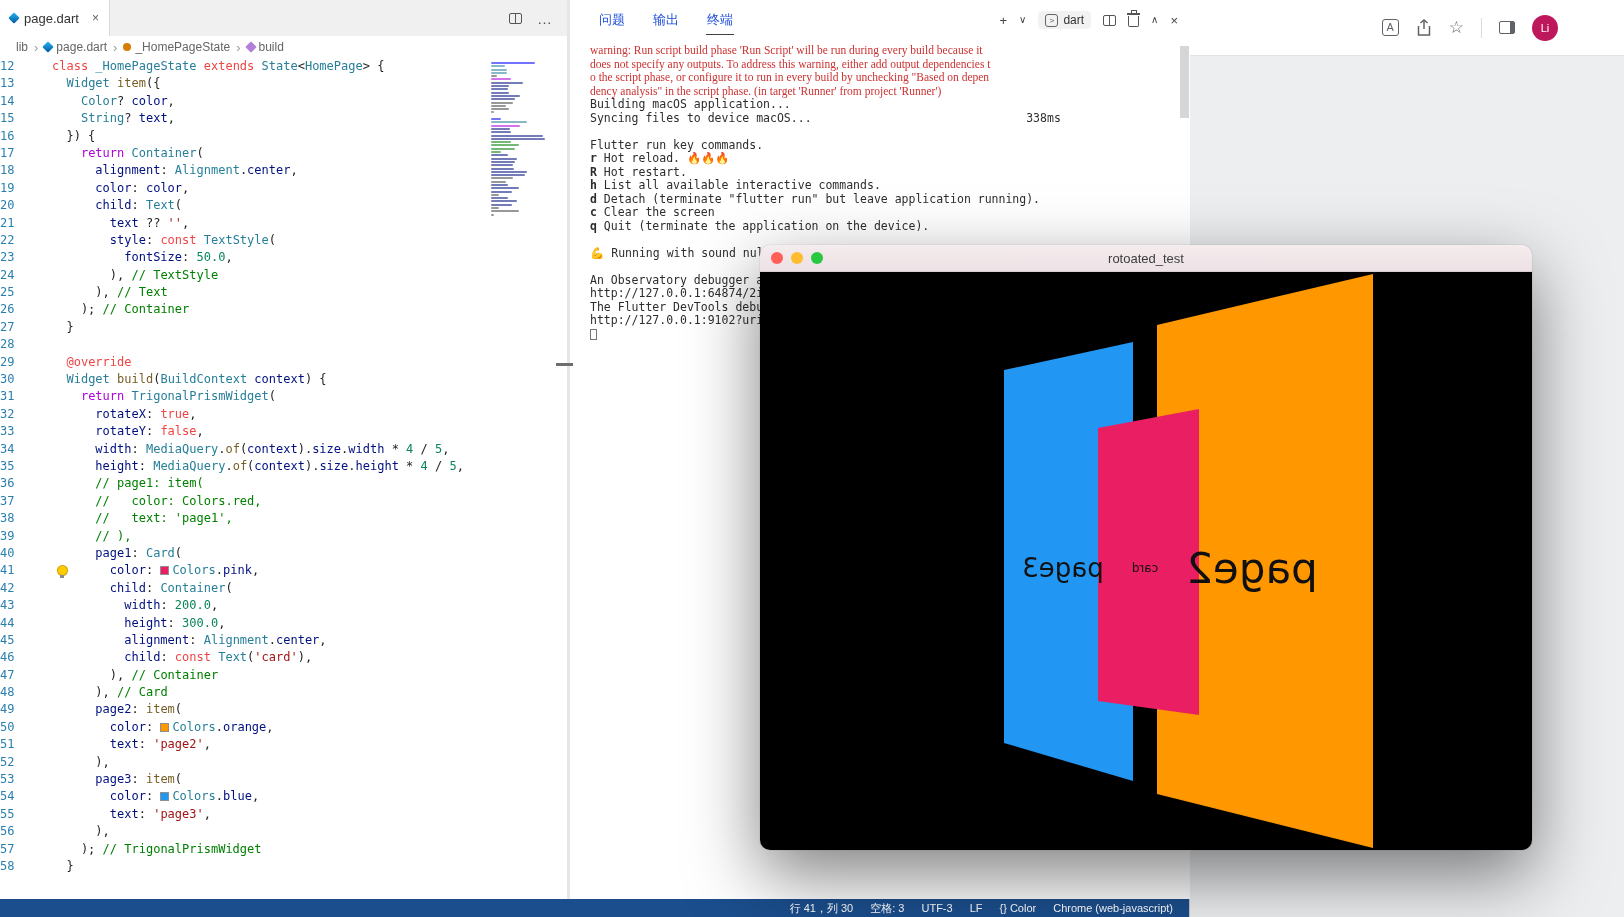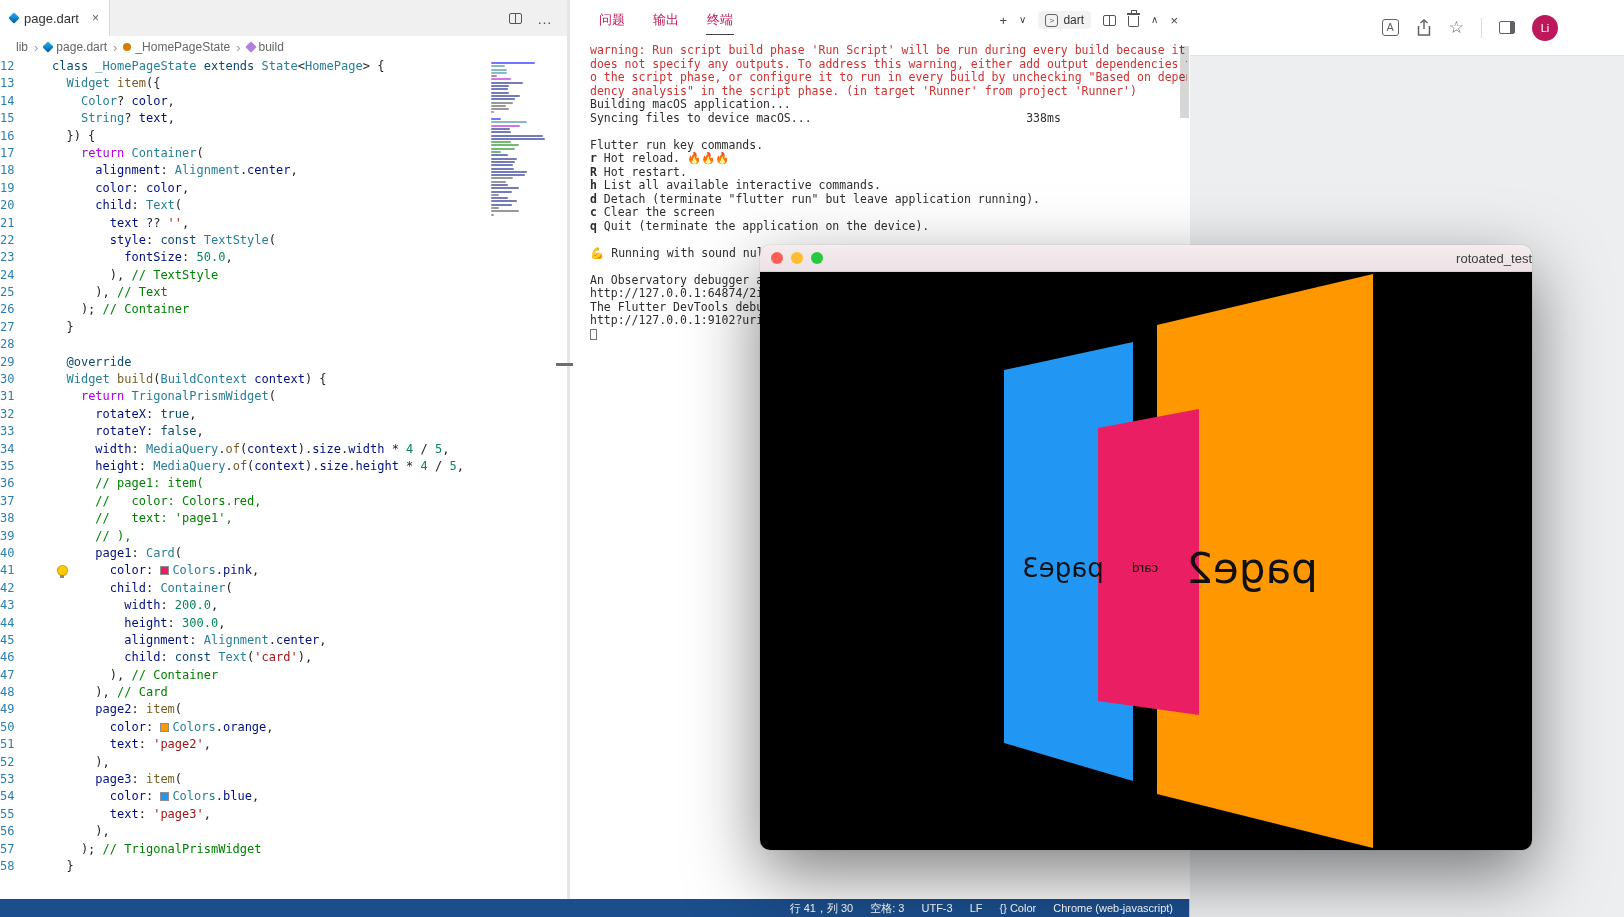--- a/index.html
+++ b/index.html
@@ -32,21 +32,21 @@
   .ic-dart{transform:rotate(45deg);border-radius:1px;background:linear-gradient(135deg,#29b6f6,#01579b);}
   .ic-class{border-radius:50%;background:#d67e00;}
   .ic-method{transform:rotate(45deg);background:#b180d7;border-radius:1px;}
 
   .code{position:absolute;left:0;top:58px;right:0;bottom:0;
         font-family:"DejaVu Sans Mono",monospace;font-size:12px;line-height:17.4px;
         white-space:pre;overflow:hidden;}
   .cl{position:relative;height:17.4px;display:flex;}
   .ln{width:34px;flex:none;text-align:left;color:#0369a1;opacity:.85;}
   .lc{padding-left:18px;}
-  .tk-k{color:#0c4a6e;}      
+  .tk-k{color:#ef4444;}      
   .tk-r{color:#af00db;}      
   .tk-t{color:#267f99;}      
   .tk-f{color:#795e26;}      
   .tk-v{color:#001080;}      
   .tk-s{color:#a31515;}      
   .tk-n{color:#098658;}      
   .tk-c{color:#008000;}      
   .tk-p{color:#1e1e1e;}      
   .swatch{display:inline-block;width:9px;height:9px;border:1px solid #8f8f8f;
           margin:0 3px -1px 0;box-sizing:border-box;}
@@ -57,42 +57,42 @@
   .minimap{position:absolute;top:58px;left:486px;right:0;bottom:0;background:#fff;
            padding-top:4px;z-index:2;}
   .mbar{height:2px;margin:0 0 1.3px 5px;opacity:.55;border-radius:1px;}
 
   .sash{position:absolute;left:567px;top:0;width:3px;bottom:18px;background:#e6e6e6;z-index:3;}
   .sash-handle{position:absolute;left:556px;top:363px;width:17px;height:3px;background:#6d6d6d;z-index:4;}
 
   
   .panel{position:absolute;left:570px;top:0;width:620px;bottom:18px;background:#fff;overflow:hidden;}
   .panel-header{height:40px;display:flex;align-items:center;padding:0 12px 0 28px;}
-  .ptab{font-size:13px;color:#be185d;margin-right:26px;padding:5px 1px;border-bottom:1.5px solid transparent;}
+  .ptab{font-size:13px;color:#1d4ed8;margin-right:26px;padding:5px 1px;border-bottom:1.5px solid transparent;}
   .ptab.active{border-bottom-color:#424242;}
   .panel-actions{margin-left:auto;display:flex;align-items:center;gap:12px;color:#424242;}
   .pa-glyph{font-size:13px;line-height:1;color:#424242;}
   .pa-small{font-size:10px;}
   .term-chip{display:flex;align-items:center;gap:5px;font-size:12px;color:#333;
              padding:2px 7px;border-radius:4px;background:#f2f2f2;}
   .term-ic{width:13px;height:13px;border:1px solid #666;border-radius:3px;font-size:8px;
            line-height:11px;text-align:center;color:#555;box-sizing:border-box;}
   .icon-split{width:13px;height:11px;border:1px solid #555;border-radius:2px;position:relative;box-sizing:border-box;}
   .icon-split::after{content:"";position:absolute;left:5px;top:0;bottom:0;width:1px;background:#555;}
   .icon-trash{width:11px;height:11px;border:1px solid #555;border-top:none;border-radius:0 0 2px 2px;
               position:relative;margin-top:3px;box-sizing:border-box;}
   .icon-trash::before{content:"";position:absolute;left:-2px;top:-3px;width:13px;height:1.5px;background:#555;}
   .icon-trash::after{content:"";position:absolute;left:2px;top:-6px;width:4px;height:2px;
                      border:1px solid #555;border-bottom:none;}
 
   .terminal{position:absolute;left:6px;right:3px;top:44px;bottom:4px;
             font-family:"DejaVu Sans Mono",monospace;font-size:11.5px;line-height:13.5px;
             white-space:pre;overflow:hidden;padding-left:14px;}
   .tl{position:relative;height:13.5px;overflow:hidden;}
-  .tt-red{color:#cd3131;}
+  .tt-red{color:#cd3131;font-family:Liberation Serif, serif;}
   .tt-p{color:#2d2d2d;}
   .tt-b{color:#2d2d2d;font-weight:bold;}
   .cursorbox{display:inline-block;width:7px;height:11px;border:1px solid #777;
              vertical-align:-2px;box-sizing:border-box;}
   .term-scrollbar{position:absolute;right:1px;top:46px;width:9px;height:72px;background:rgba(0,0,0,.16);}
 
   
   .statusbar{position:absolute;left:0;right:0;bottom:0;height:18px;background:#1b4e8d;color:#fff;
              display:flex;align-items:center;}
   .sitems{margin-left:auto;display:flex;align-items:center;gap:17px;padding-right:16px;
@@ -109,21 +109,21 @@
   .tb-sep{width:1px;height:20px;background:#dadce0;}
   .icon-sidepanel{width:16px;height:13px;border:1.5px solid #5f6368;border-radius:2px;position:relative;box-sizing:border-box;}
   .icon-sidepanel::after{content:"";position:absolute;right:0;top:0;bottom:0;width:4px;background:#5f6368;}
   .avatar{width:26px;height:26px;border-radius:50%;background:#be185d;color:#fff;font-size:11px;
           display:flex;align-items:center;justify-content:center;}
 
   
   .app-window{position:absolute;left:760px;top:245px;width:772px;border-radius:10px;overflow:hidden;
               box-shadow:0 25px 70px rgba(0,0,0,.5),0 0 1px rgba(0,0,0,.45);z-index:50;}
   .app-titlebar{height:26px;background:linear-gradient(#f5ecee,#ece1e4);border-bottom:1px solid #d8cdd0;
-                display:flex;align-items:center;justify-content:flex-end;position:relative;}
+                display:flex;align-items:center;justify-content:center;position:relative;}
   .traffic{position:absolute;left:11px;top:0;bottom:0;display:flex;align-items:center;gap:8px;}
   .tl-dot{width:12px;height:12px;border-radius:50%;display:inline-block;}
   .app-title{font-size:13px;color:#3c3c3c;}
   .app-canvas{height:578px;background:#000;}
   .app-canvas svg{display:block;}
 </style>
 </head>
 <body>
 
 <div class="screen">

